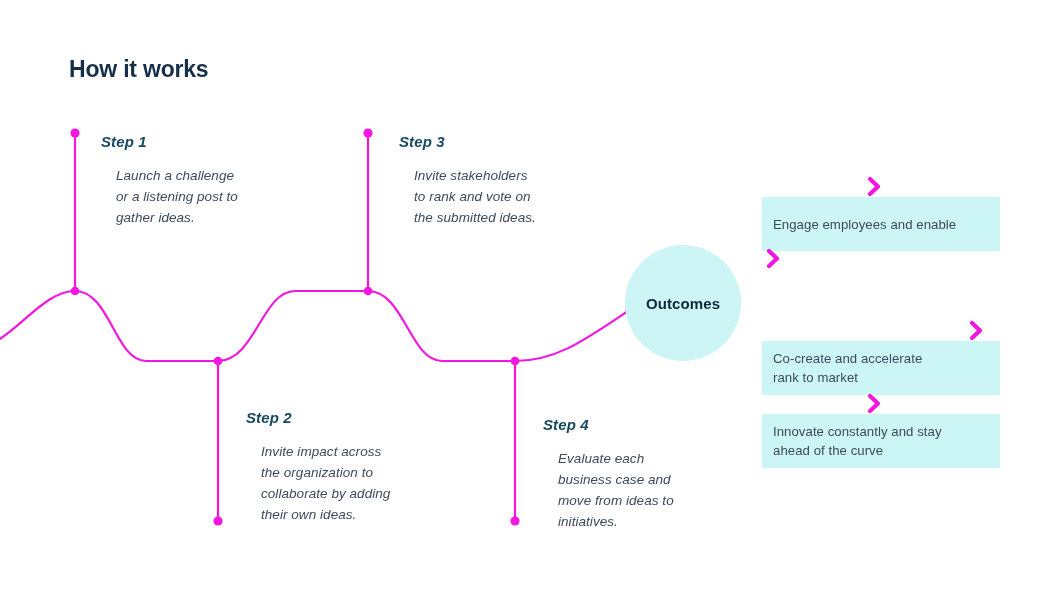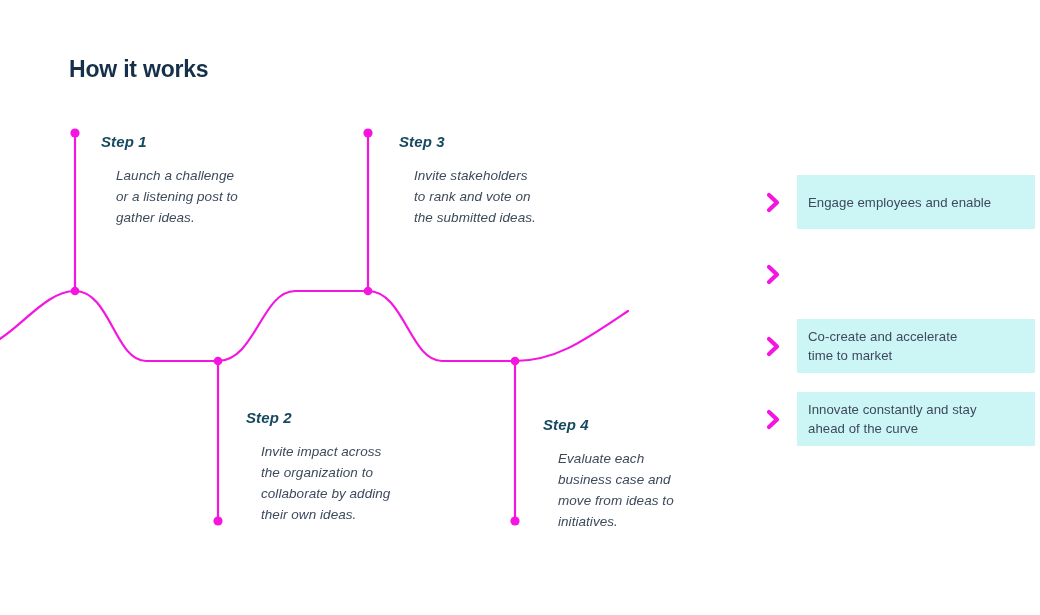--- a/index.html
+++ b/index.html
@@ -90,20 +90,21 @@
     color: #10283d;
     letter-spacing: 0.1px;
   }
 
   
   .outcome-row {
     position: absolute;
     display: flex;
     align-items: center;
     left: 762px;
+    flex-direction: column;
   }
   .outcome-row-0 { top: 175px; }
   .outcome-row-1 { top: 247px; }
   .outcome-row-2 { top: 319px; align-items: flex-end; }
   .outcome-row-3 { top: 392px; }
 
   .chevron {
     width: 22px;
     height: 54px;
     flex: 0 0 22px;
@@ -195,20 +196,23 @@
   <div class="step step-4">
     <div class="step-title">Step 4</div>
     <div class="step-desc">
       <div>Evaluate each</div>
       <div>business case and</div>
       <div>move from ideas to</div>
       <div>initiatives.</div>
     </div>
   </div>
 
+  <div class="outcomes-circle">
+    <span class="outcomes-label">Outcomes</span>
+  </div>
 
   <div class="outcome-row outcome-row-0">
     <span class="chevron">
       <svg width="15" height="21" viewBox="0 0 15 21">
         <polyline points="3,3 11,10.5 3,18" fill="none" stroke="#f515e0" stroke-width="4.2" stroke-linecap="round" stroke-linejoin="round"></polyline>
       </svg>
     </span>
     <div class="outcome-box">
       <div class="outcome-text">
         <div>Engage employees and enable</div>
@@ -226,21 +230,21 @@
 
   <div class="outcome-row outcome-row-2">
     <span class="chevron">
       <svg width="15" height="21" viewBox="0 0 15 21">
         <polyline points="3,3 11,10.5 3,18" fill="none" stroke="#f515e0" stroke-width="4.2" stroke-linecap="round" stroke-linejoin="round"></polyline>
       </svg>
     </span>
     <div class="outcome-box">
       <div class="outcome-text">
         <div>Co-create and accelerate</div>
-        <div>time to market</div>
+        <div>rank to market</div>
       </div>
     </div>
   </div>
 
   <div class="outcome-row outcome-row-3">
     <span class="chevron">
       <svg width="15" height="21" viewBox="0 0 15 21">
         <polyline points="3,3 11,10.5 3,18" fill="none" stroke="#f515e0" stroke-width="4.2" stroke-linecap="round" stroke-linejoin="round"></polyline>
       </svg>
     </span>

